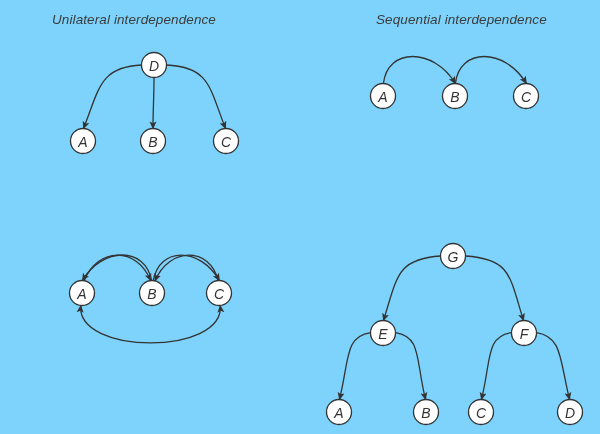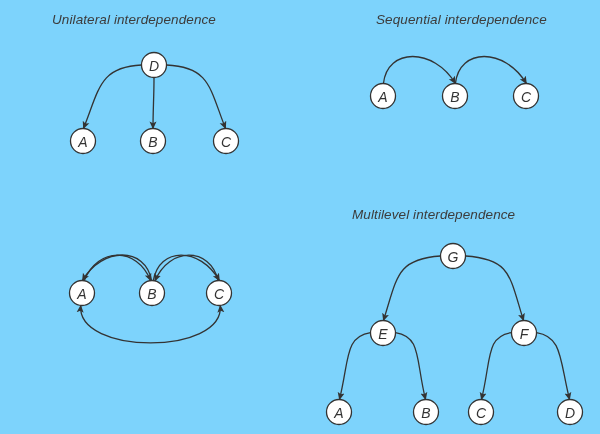--- a/index.html
+++ b/index.html
@@ -53,21 +53,20 @@
     stroke-width: 1.3;
   }
 </style>
 </head>
 <body>
 
 <div id="canvas">
 
   <div class="panel-title" id="title-unilateral">Unilateral interdependence</div>
   <div class="panel-title" id="title-sequential">Sequential interdependence</div>
-  <div class="panel-title" id="title-multilevel">Multilevel interdependence</div>
 
   <svg class="figure" viewBox="0 0 600 434">
     <defs>
       <marker id="arrowhead" markerWidth="7" markerHeight="7" refX="5.4" refY="3" orient="auto" markerUnits="strokeWidth">
         <path d="M0,0.3 L6,3 L0,5.7 L1.3,3 Z" fill="#333333"></path>
       </marker>
       <marker id="arrowhead-start" markerWidth="7" markerHeight="7" refX="5.4" refY="3" orient="auto-start-reverse" markerUnits="strokeWidth">
         <path d="M0,0.3 L6,3 L0,5.7 L1.3,3 Z" fill="#333333"></path>
       </marker>
     </defs>

